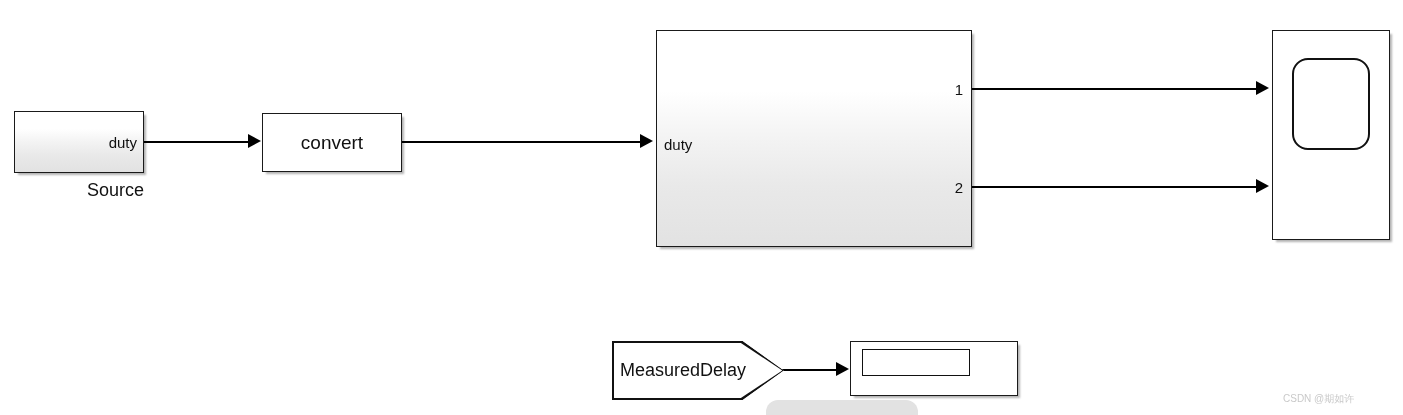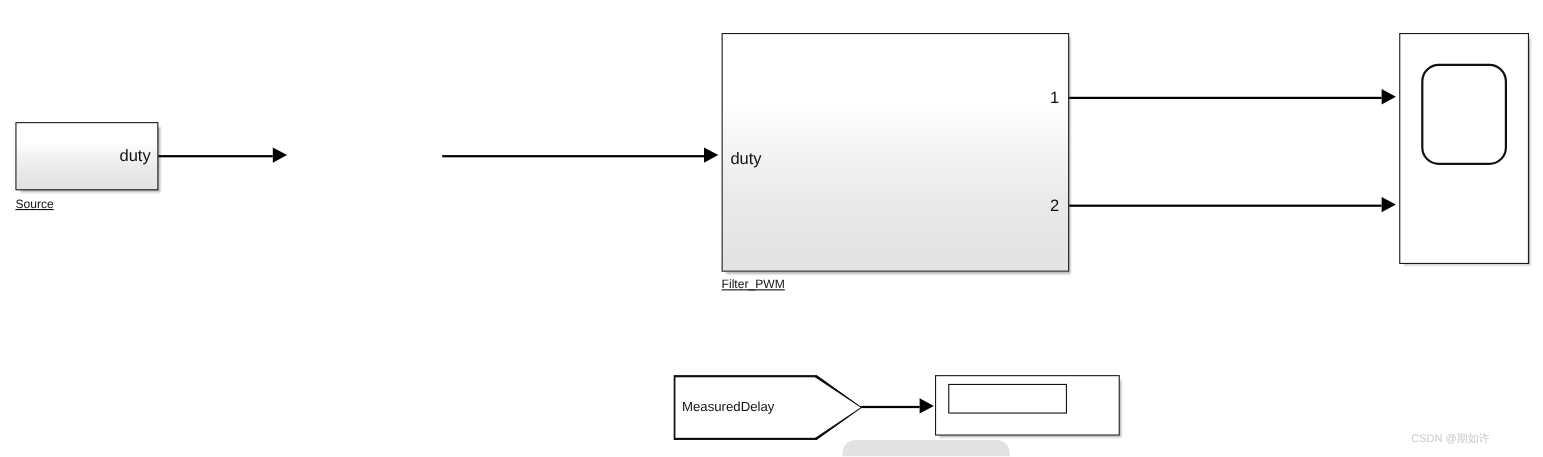--- a/index.html
+++ b/index.html
@@ -35,26 +35,25 @@
   
   .port-label {
     position: absolute;
     font-size: 15px;
     color: #111111;
     white-space: nowrap;
     line-height: 1;
   }
   .blk-caption {
     position: absolute;
-    font-size: 11px;
+    font-size: 18px;
     color: #111111;
     white-space: nowrap;
-    text-align: left;
+    text-align: right;
     line-height: 1;
-    text-decoration: underline;
   }
   .blk-inner-text {
     position: absolute;
     inset: 0;
     display: flex;
     align-items: center;
     justify-content: center;
     font-size: 19px;
     color: #111111;
     white-space: nowrap;
@@ -110,21 +109,21 @@
     position: absolute;
     top: 1.7px; left: 1.7px; right: 1.7px; bottom: 1.7px;
     background: #ffffff;
     clip-path: polygon(0 0, 75.2% 0, 100% 50%, 75.2% 100%, 0 100%);
   }
   .tag-label {
     position: absolute;
     left: 8px;
     top: 50%;
     transform: translateY(-50%);
-    font-size: 12px;
+    font-size: 18px;
     color: #111111;
     white-space: nowrap;
   }
 
   
   .ghost-shape {
     position: absolute;
     background: #e2e2e2;
     border-radius: 12px;
   }
@@ -155,27 +154,29 @@
   <div class="arrow" style="left:1256px; top:179px;"></div>
 
   <div class="wire" style="left:776px; top:369px; width:60px;"></div>
   <div class="arrow" style="left:836px; top:362px;"></div>
 
   <div class="blk blk-grad" style="left:14px; top:111px; width:130px; height:62px;">
     <span class="port-label" style="right:6px; top:50%; transform:translateY(-50%);">duty</span>
   </div>
   <div class="blk-caption" style="left:14px; top:181px; width:130px;">Source</div>
 
+  <div class="blk" style="left:262px; top:113px; width:140px; height:59px;">
+    <span class="blk-inner-text">convert</span>
+  </div>
 
   <div class="blk blk-grad" style="left:656px; top:30px; width:316px; height:217px;">
     <span class="port-label" style="left:7px; top:106px;">duty</span>
     <span class="port-label" style="right:8px; top:51px;">1</span>
     <span class="port-label" style="right:8px; top:149px;">2</span>
   </div>
-  <div class="blk-caption" style="left:656px; top:254px; width:316px;">Filter_PWM</div>
 
   <div class="blk" style="left:1272px; top:30px; width:118px; height:210px;"></div>
   <div class="scope-screen" style="left:1292px; top:58px; width:78px; height:92px;"></div>
 
   <div class="tag-blk" style="left:612px; top:341px; width:172px; height:59px;">
     <div class="tag-blk-outline"></div>
     <div class="tag-blk-fill"></div>
   </div>
   <span class="tag-label" style="left:620px; top:370px;">MeasuredDelay</span>
 

